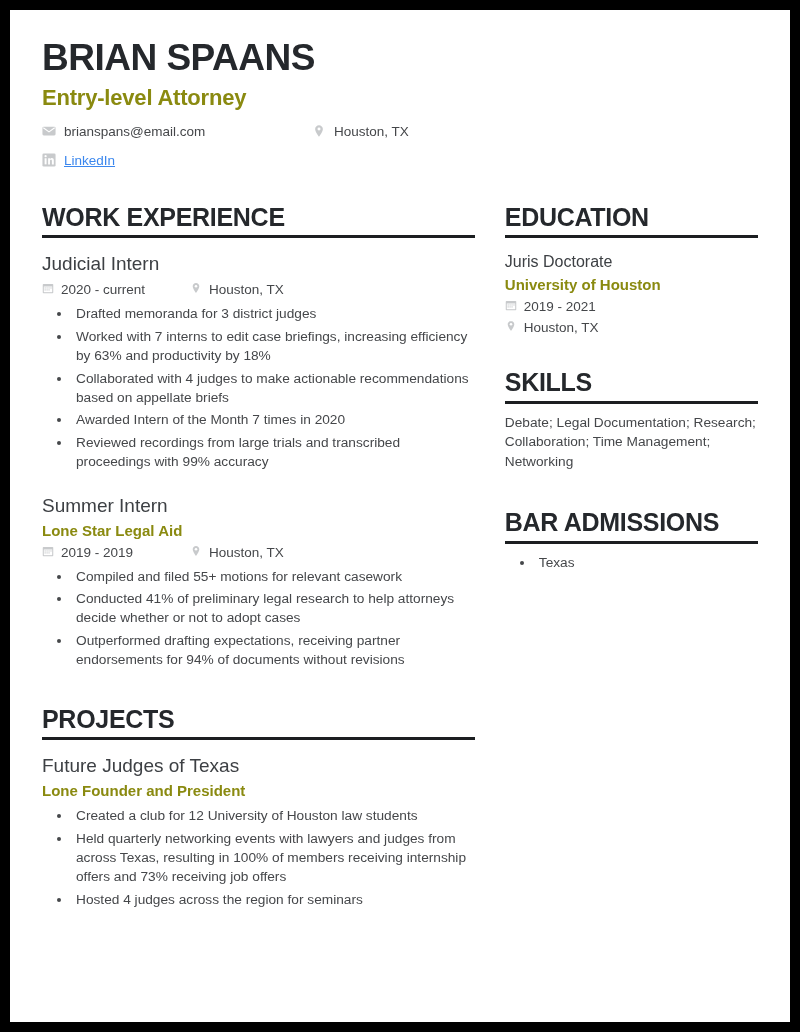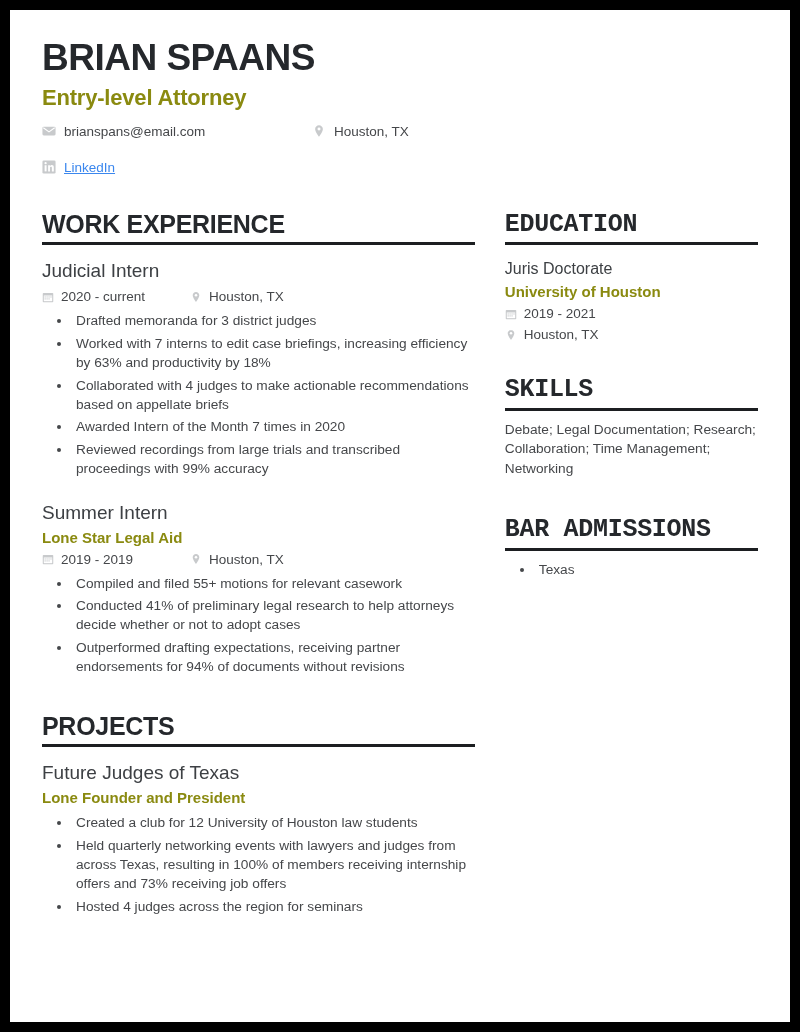--- a/index.html
+++ b/index.html
@@ -28,21 +28,21 @@
   }
   .contact-row {
     display: flex; align-items: center;
     margin-top: 13px; font-size: 13.5px; color: #45474a; gap: 44px;
   }
   .contact-item { display: flex; align-items: center; }
   .contact-item .ic { margin-right: 8px; display: inline-flex; }
   .c-email { width: 226px; }
   .c-phone { width: 238px; }
   .c-loc   { }
-  .contact-row.second { margin-top: 21px; }
+  .contact-row.second { margin-top: 14px; }
   .linkedin-link {
     color: #3b87ee; text-decoration: underline; font-size: 13.5px;
   }
   svg { display: block; }
 
   
   .columns { display: flex; margin-top: 36px; }
   .col-left  { width: 453px; }
   .col-right { width: 265px; margin-left: 30px; }
 
@@ -54,34 +54,34 @@
   .section + .section { margin-top: 28px; }
 
   .entry { margin-top: 14px; }
   .entry-title {
     font-size: 19px; color: #3d4044; font-weight: 400; line-height: 1.25;
   }
   .entry-org {
     font-size: 15px; font-weight: 700; color: #8a8a10; margin-top: 4px;
   }
   .meta-row { display: flex; align-items: center; margin-top: 6px; font-size: 13.5px; color: #45474a; }
-  .meta-row .meta { display: flex; align-items: center; }
+  .meta-row .meta { display: flex; }
   .meta-row .meta .ic { margin-right: 7px; display: inline-flex; }
   .meta-date { width: 148px; }
   .meta-stack { margin-top: 6px; }
 
   ul.bullets { margin: 7px 0 0 0; padding-left: 30px; }
   ul.bullets li {
     font-size: 13.7px; color: #45474a; line-height: 1.42;
     margin-bottom: 3px; padding-left: 4px;
   }
   .skills-text {
     font-size: 13.7px; color: #45474a; line-height: 1.42; margin-top: 9px;
   }
-  .right .sec-title { font-size: 25px; font-family: Liberation Mono, monospace; }
+  .right .sec-title { font-size: 25px; }
 </style>
 </head>
 <body>
 
 <div class="frame">
 <div class="page">
 
   <div>
     <div class="name">BRIAN SPAANS</div>
     <div class="role">Entry-level Attorney</div>

